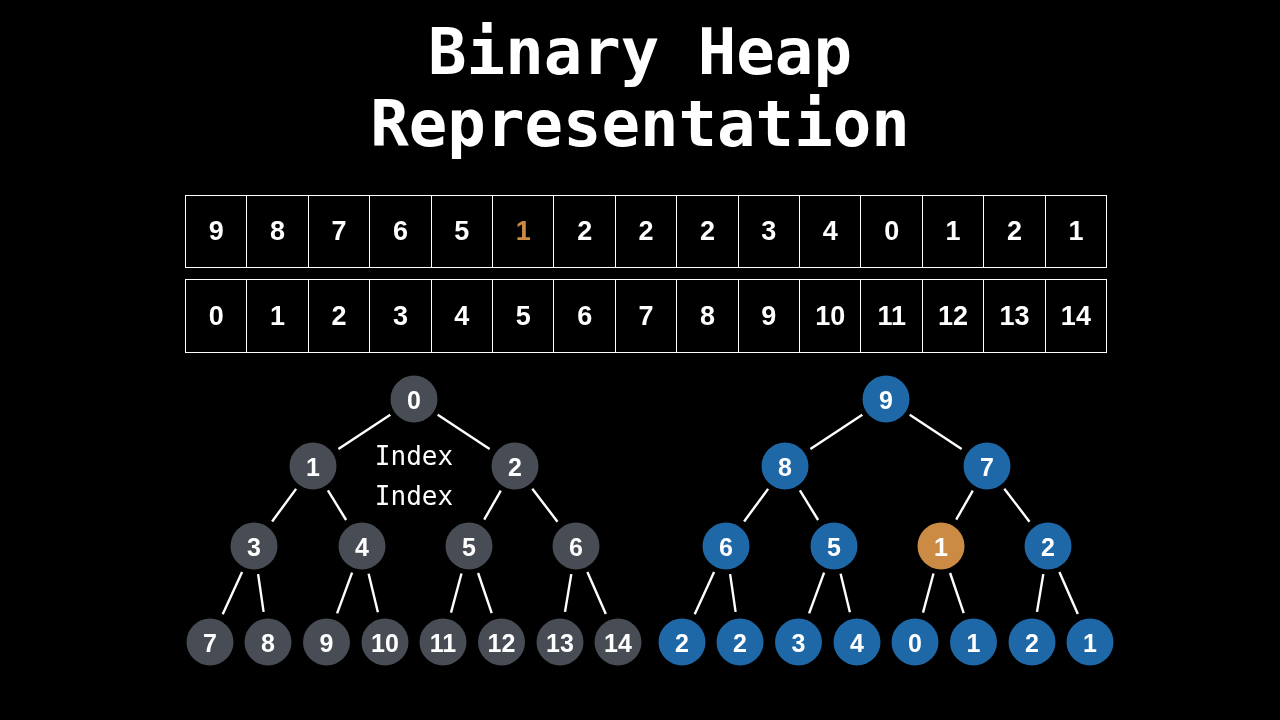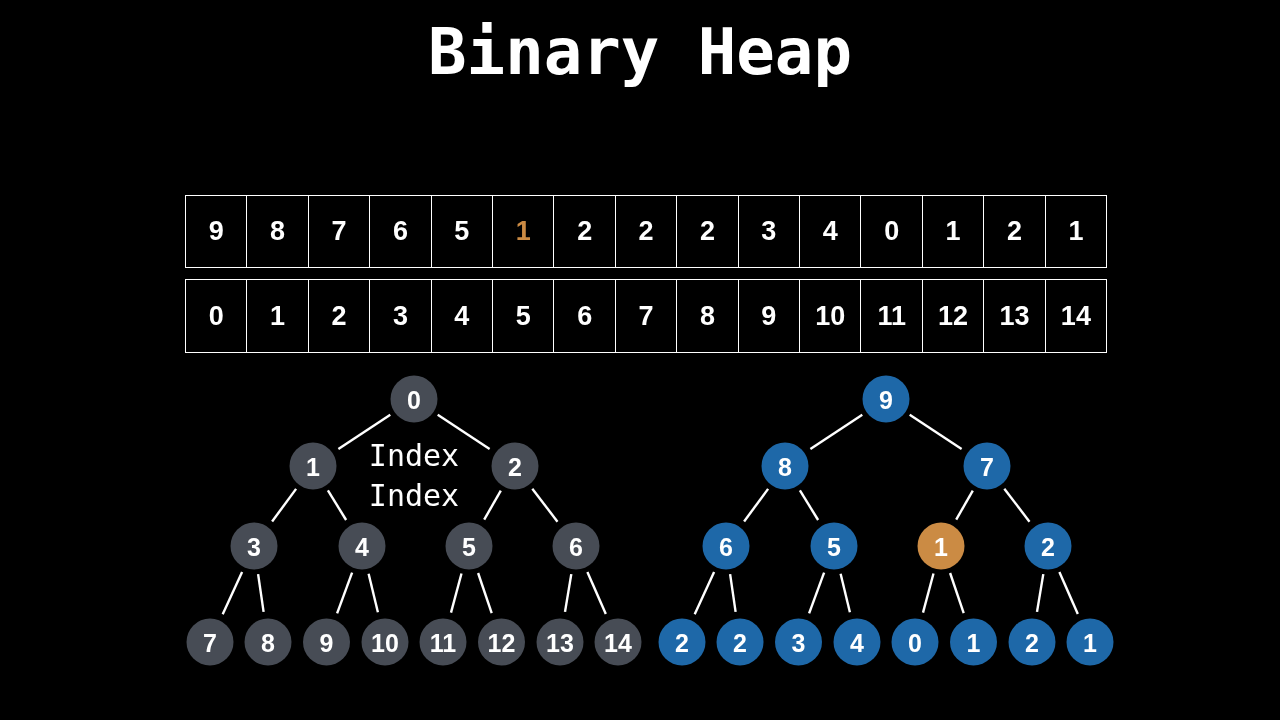--- a/index.html
+++ b/index.html
@@ -51,32 +51,33 @@
   }
   .tree-label {
     position: absolute;
     left: 414px;
     top: 436px;
     transform: translateX(-50%);
     text-align: center;
     color: #fff;
     font-family: "DejaVu Sans Mono", monospace;
     font-weight: 400;
-    font-size: 30px;
+    font-size: 26px;
     line-height: 40px;
     white-space: nowrap;
   }
 </style>
 </head>
 <body>
 
 <div class="canvas">
 
   <div class="title">
     <div>Binary Heap</div>
+    <div>Representation</div>
   </div>
 
   <div id="values-row" class="array-row" style="top:195px; height:73px;">
       <div class="array-cell">9</div>
       <div class="array-cell">8</div>
       <div class="array-cell">7</div>
       <div class="array-cell">6</div>
       <div class="array-cell">5</div>
       <div class="array-cell highlight">1</div>
       <div class="array-cell">2</div>

